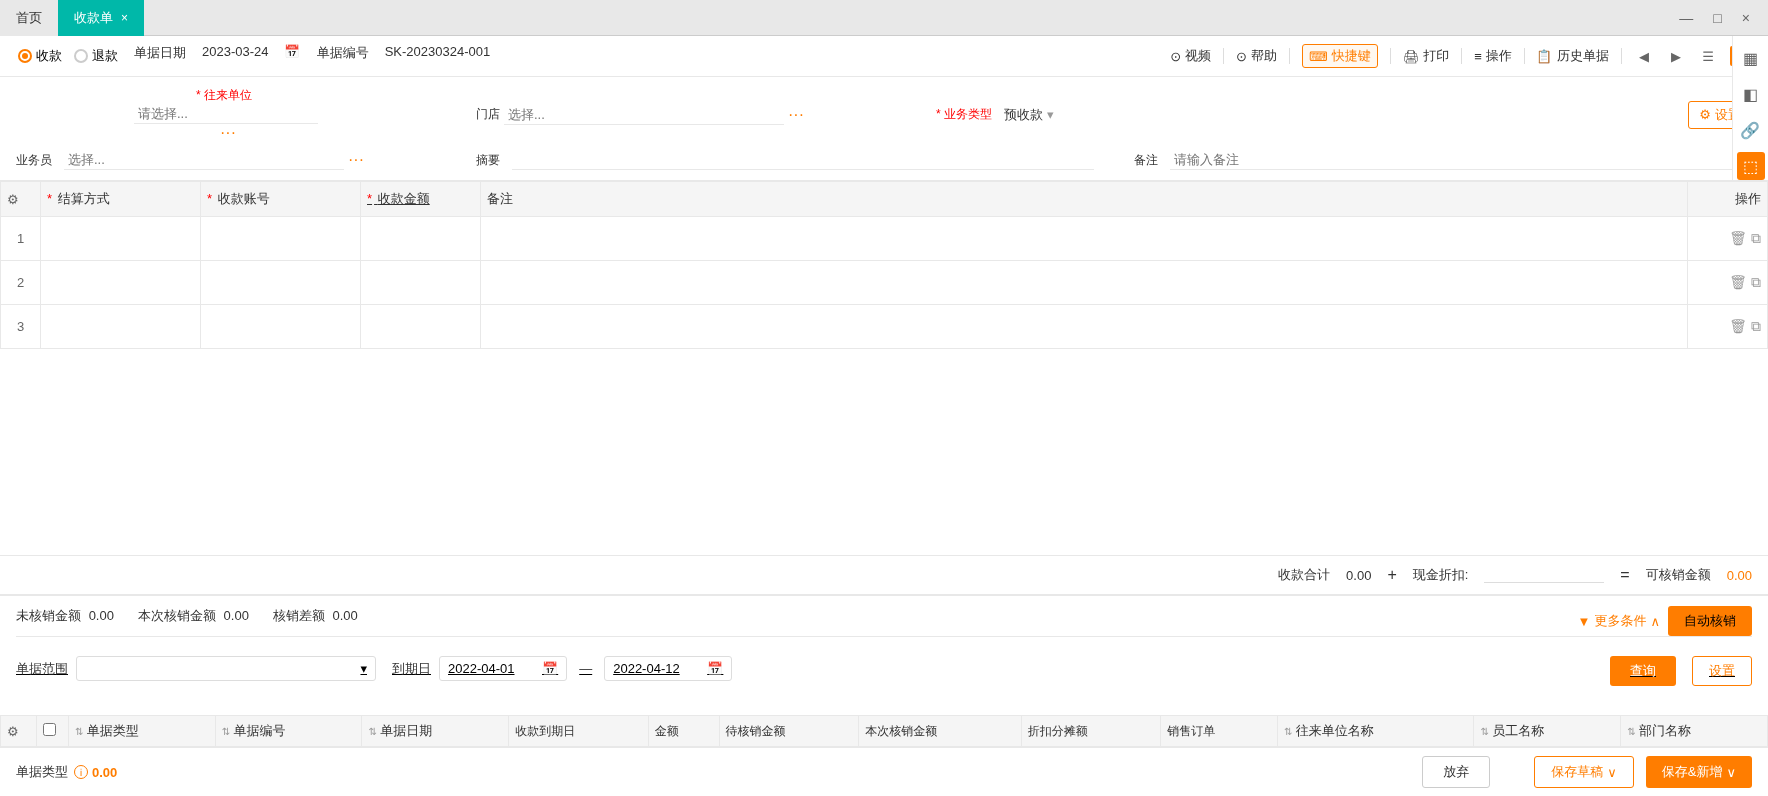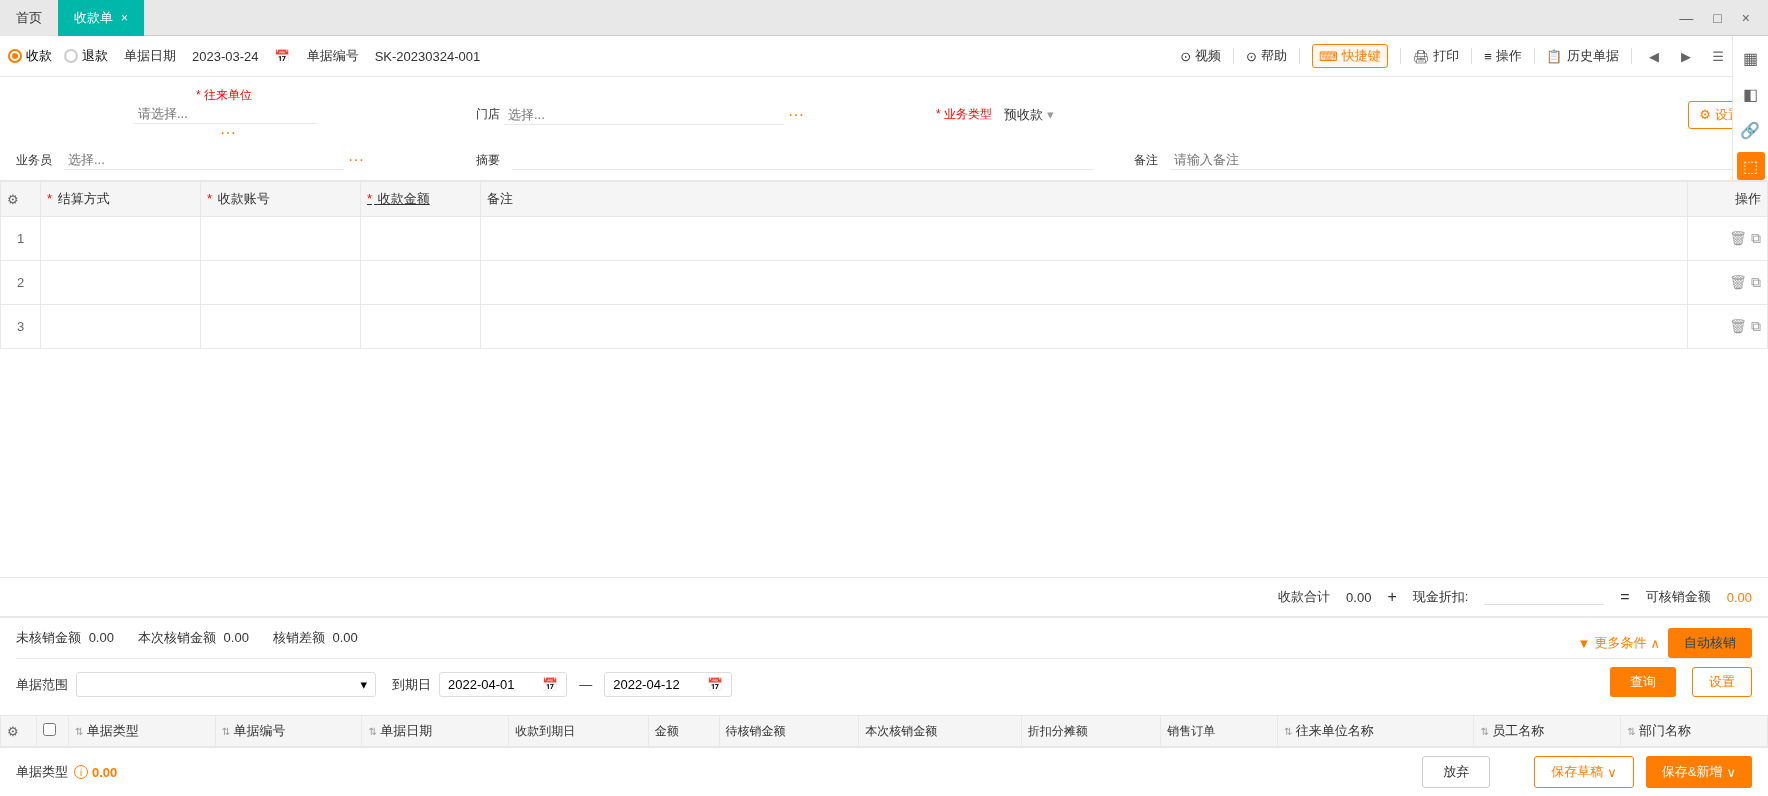--- a/index.html
+++ b/index.html
@@ -28,22 +28,22 @@
 
     
     .main-content {
       background: #fff;
       height: calc(796px - 36px);
       display: flex; flex-direction: column;
     }
 
     
     .toolbar {
-      display: flex; align-items: center; gap: 16px;
-      padding: 8px 8px;
+      display: flex; gap: 16px;
+      padding: 8px 18px;
       border-bottom: 1px solid #e8e8e8;
       background: #fff;
     }
     .radio-group { display: flex; gap: 12px; align-items: center; }
     .radio-item { display: flex; align-items: center; gap: 4px; cursor: pointer; }
     .radio-dot {
       width: 14px; height: 14px; border-radius: 50%;
       border: 2px solid #ccc; display: flex; align-items: center; justify-content: center;
     }
     .radio-dot.active { border-color: #ff7d00; }
@@ -143,25 +143,25 @@
     }
     .reconcile-stats {
       display: flex; gap: 24px; align-items: center; margin-bottom: 10px;
     }
     .stat-item { color: #333; font-size: 13px; }
     .reconcile-right { margin-left: auto; display: flex; align-items: center; gap: 8px; }
     .filter-btn {
       color: #ff7d00; cursor: pointer; display: flex; align-items: center; gap: 4px; font-size: 13px;
     }
     .auto-btn {
-      background: #ff7d00; color: #0c4a6e; border: none; padding: 6px 16px;
+      background: #ff7d00; color: #000000; border: none; padding: 6px 16px;
       border-radius: 3px; cursor: pointer; font-size: 13px;
     }
     .filter-row {
-      display: flex; align-items: flex-end; gap: 16px; padding: 8px 0; border-top: 1px solid #e8e8e8;
+      display: flex; align-items: flex-start; gap: 16px; padding: 19px 0; border-top: 1px solid #e8e8e8; text-decoration: underline;
     }
     .filter-field { display: flex; align-items: center; gap: 8px; }
     .filter-label { color: #333; white-space: nowrap; }
     .filter-select {
       border: 1px solid #ddd; padding: 4px 8px; border-radius: 3px;
       background: #fff; min-width: 200px; display: flex; align-items: center;
       justify-content: space-between; cursor: pointer;
     }
     .filter-date {
       border: 1px solid #ddd; padding: 4px 8px; border-radius: 3px;

